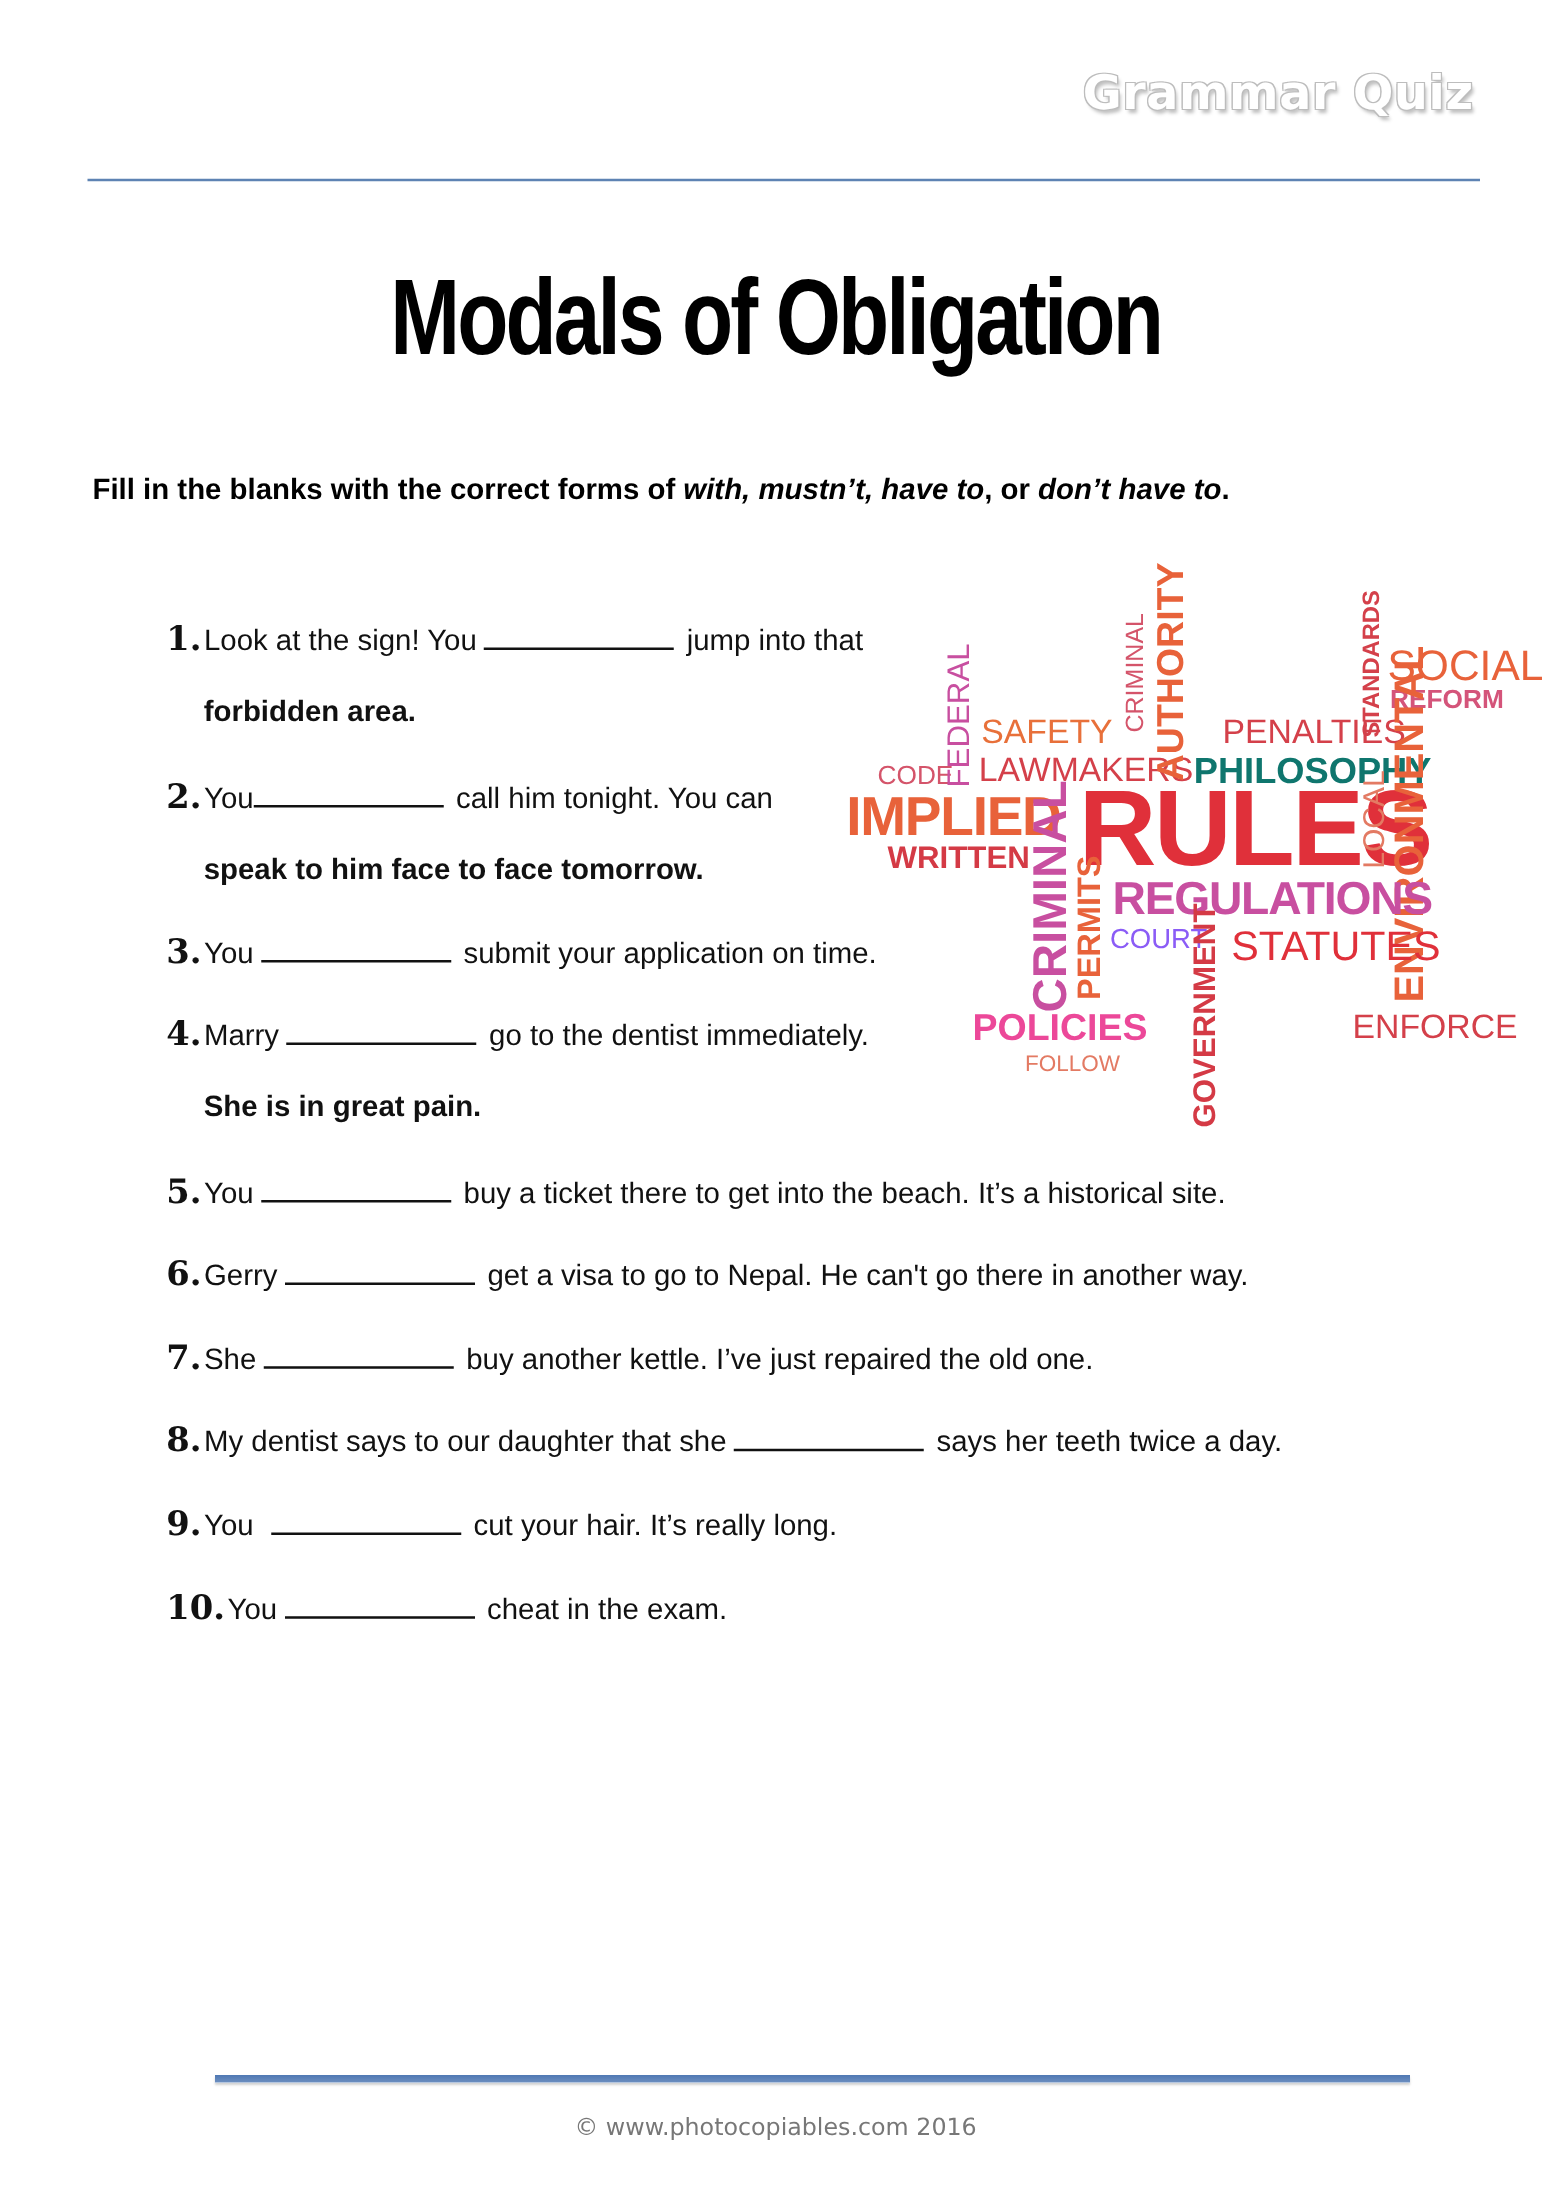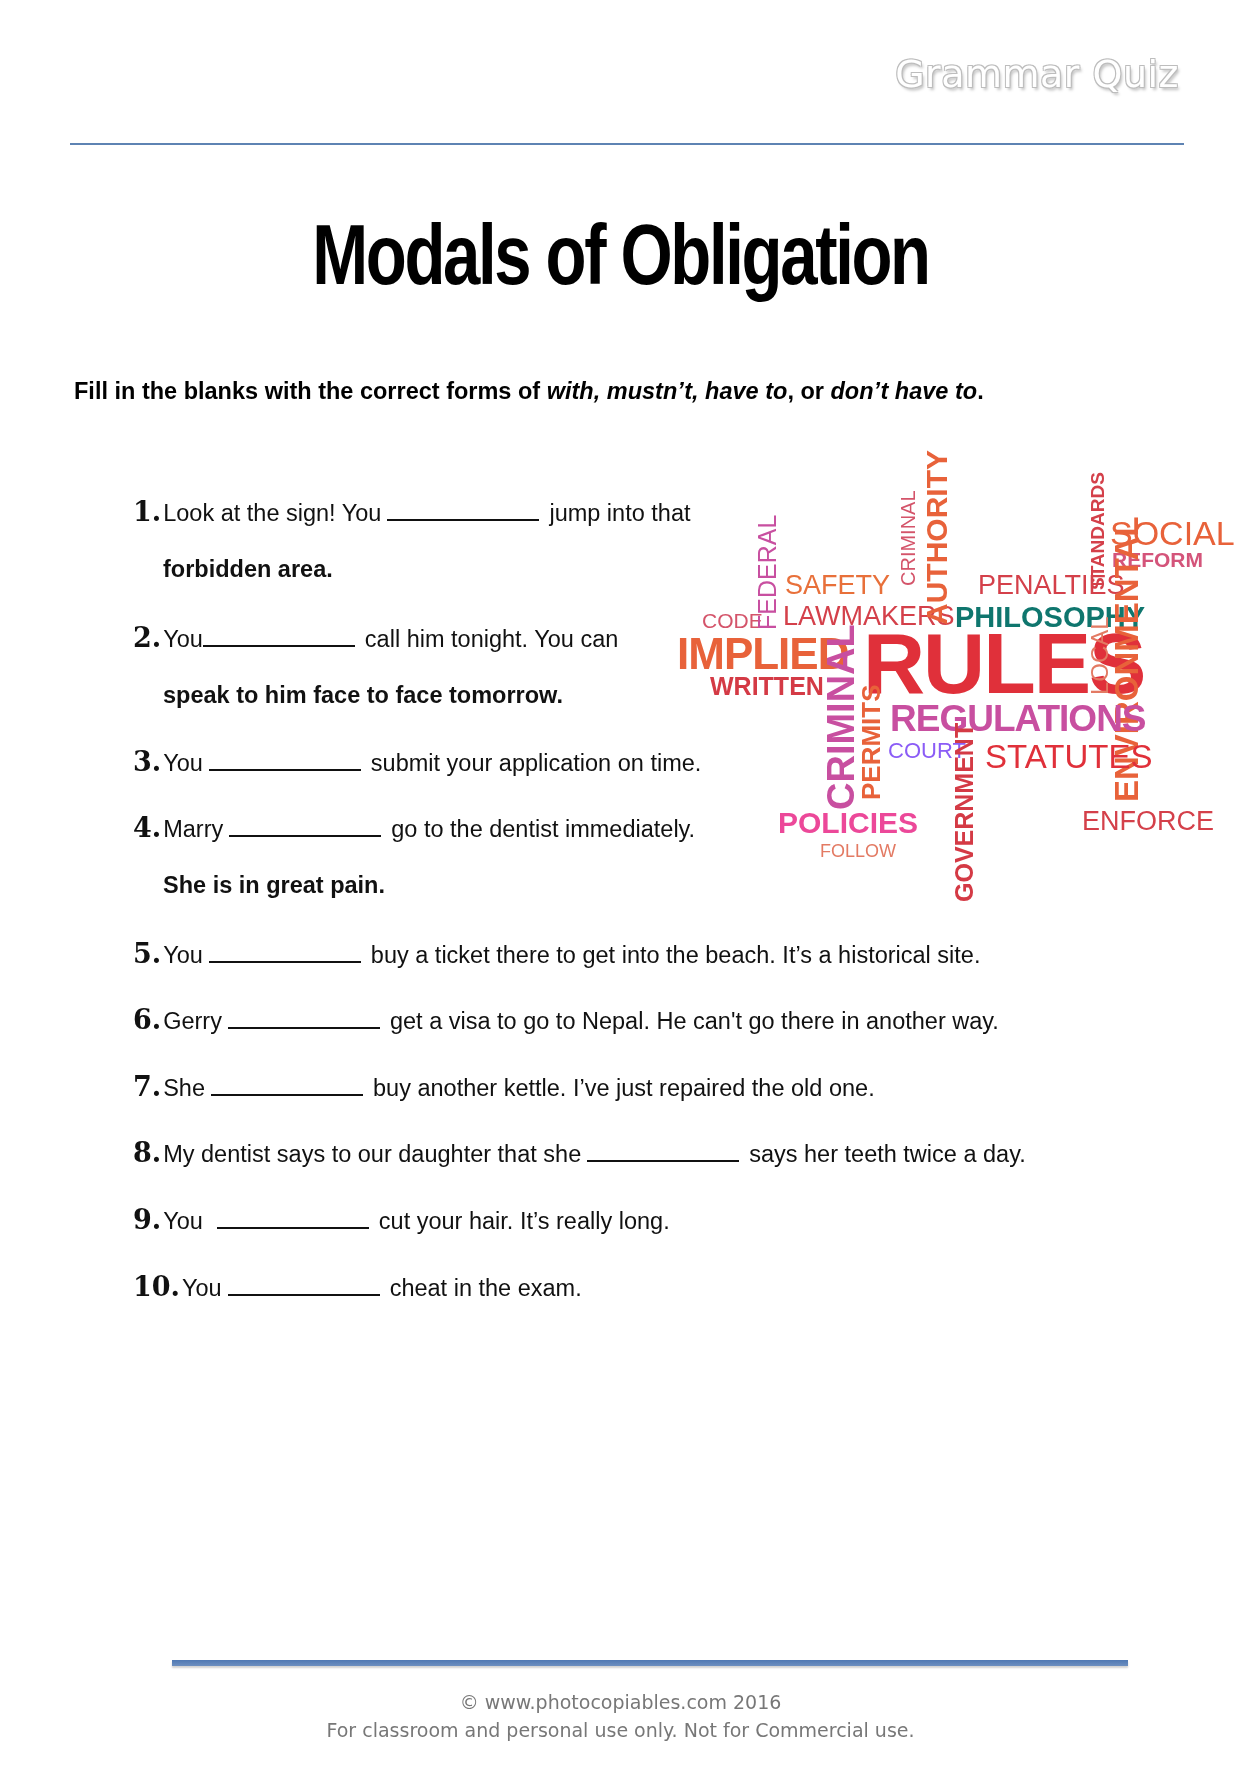--- a/index.html
+++ b/index.html
@@ -1,19 +1,19 @@
 <!DOCTYPE html>
 <html><head>
 <meta charset="utf-8">
 <style>
   html, body { margin: 0; padding: 0; background: #ffffff; }
   body { width: 1241px; height: 1766px; position: relative; overflow: hidden; font-family: "Liberation Sans", sans-serif; color: #111; }
   .abs { position: absolute; }
 
-  .brand { right: 62px; top: 52px; font-family: "DejaVu Sans", sans-serif; font-size: 38px; font-weight: normal; color: #ffffff; letter-spacing: 0.5px;
+  .brand { right: 62px; top: 52px; font-family: "DejaVu Sans", sans-serif; font-size: 38px; font-weight: bold; color: #ffffff; letter-spacing: 0.5px;
            text-shadow: -1px -1px 0 #bdbdbd, 1px -1px 0 #bdbdbd, -1px 1px 0 #bdbdbd, 1px 1px 0 #bdbdbd, 2px 3px 3px rgba(0,0,0,0.25); }
   .top-rule { left: 70px; width: 1114px; top: 143px; height: 2px; background: #5e83b3; }
 
   .title { left: 0; width: 1241px; top: 205px; text-align: center; font-family: "Liberation Sans", sans-serif; font-weight: bold; font-size: 86px; letter-spacing: -3px; transform: scaleX(0.78); transform-origin: center; color: #000; }
 
   .instructions { left: 74px; top: 378px; font-size: 23.5px; font-weight: bold; color: #000; }
   .instructions i { font-weight: bold; }
 
   .q { position: absolute; left: 133px; font-size: 23.5px; color: #111; white-space: nowrap; }
   .q .num { font-family: "DejaVu Serif", serif; font-weight: bold; font-size: 27px; margin-right: 2px; }
@@ -106,14 +106,13 @@
   <span class="w v" style="left:152px;top:320px;font-size:38px;color:#c84fa0;">CRIMINAL</span>
   <span class="w" style="left:108px;top:318px;font-size:30px;color:#ec4899;">POLICIES</span>
   <span class="w" style="left:150px;top:352px;font-size:18px;color:#e37a63;font-weight:normal;">FOLLOW</span>
   <span class="w v" style="left:282px;top:412px;font-size:25px;color:#d43a45;">GOVERNMENT</span>
   <span class="w" style="left:412px;top:318px;font-size:27px;color:#d4404a;font-weight:normal;">ENFORCE</span>
 </div>
 
 <div class="abs bottom-rule"></div>
 <div class="abs footer">
   <div>© www.photocopiables.com   2016</div>
-  <div>For classroom and personal use only. Not for Commercial use.</div>
 </div>
 
 </body></html>

